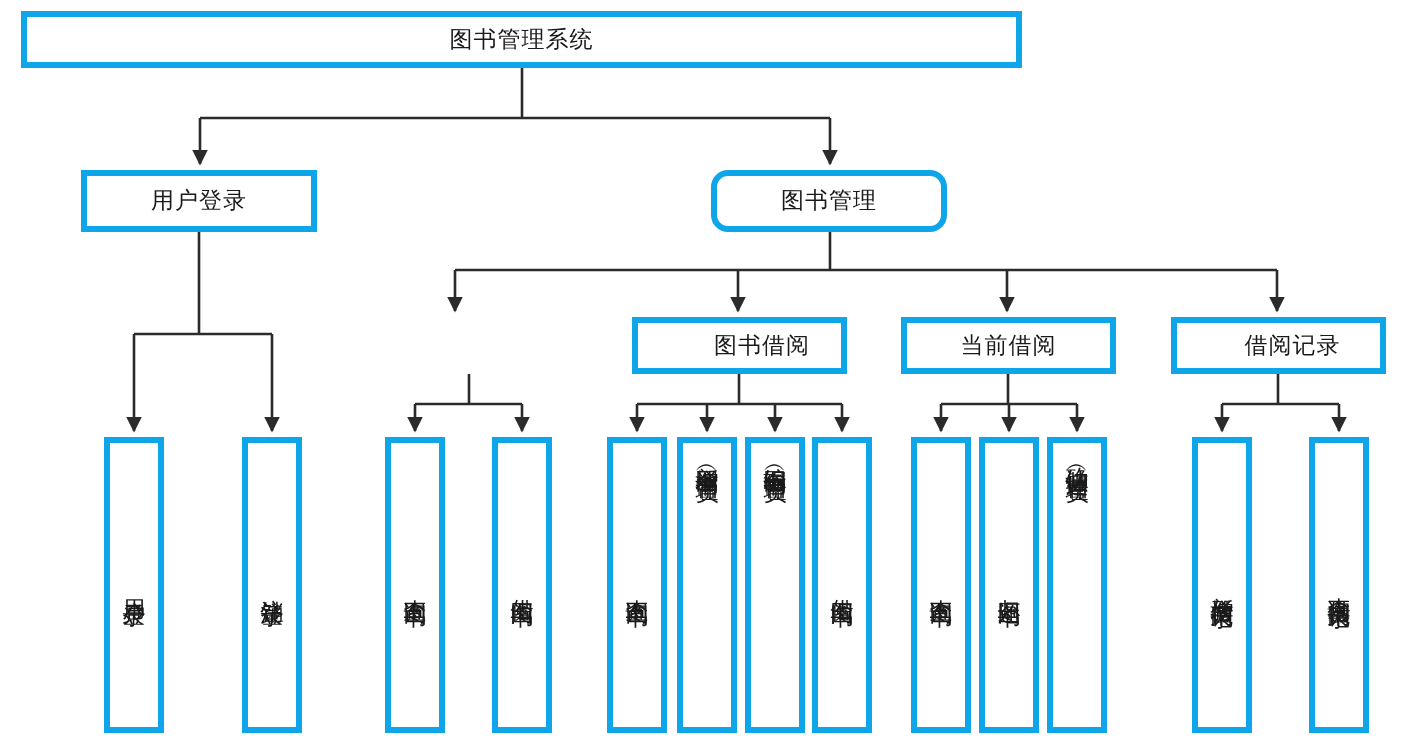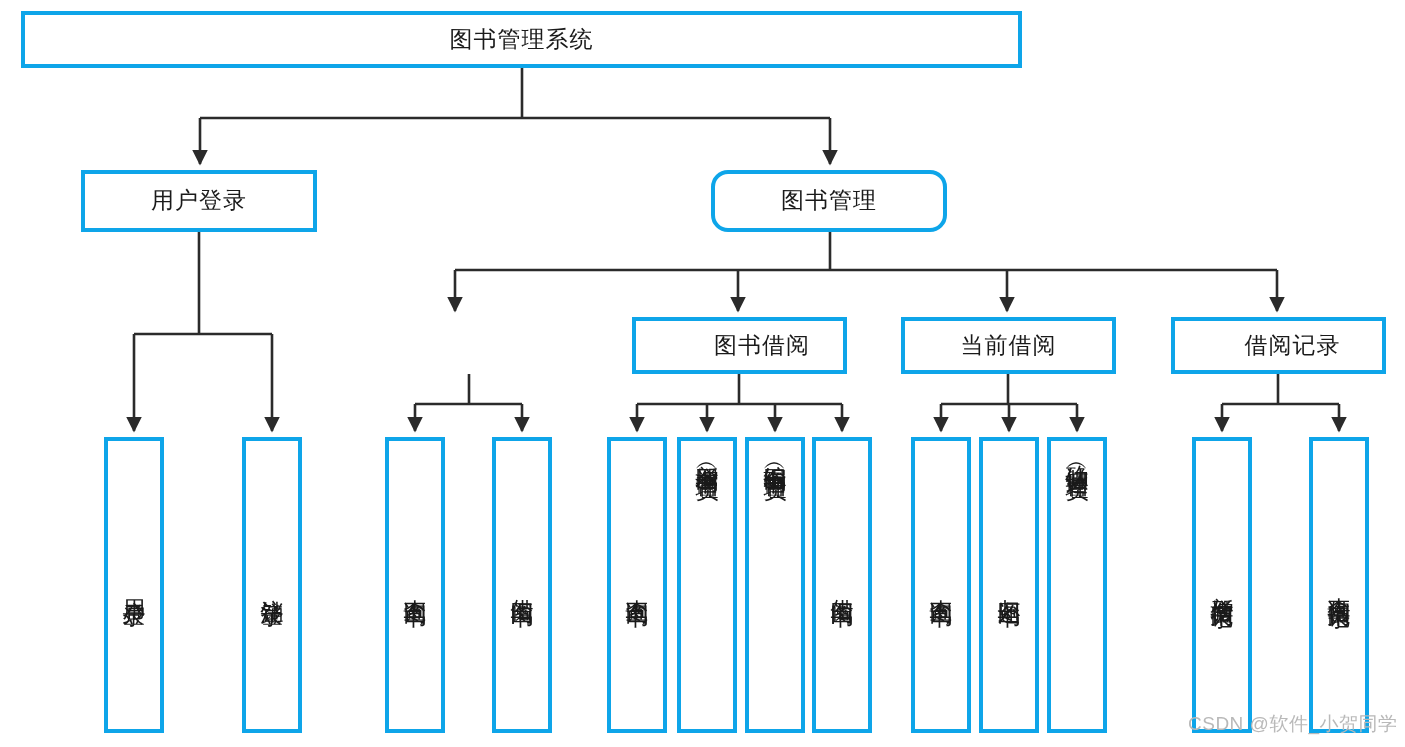--- a/index.html
+++ b/index.html
@@ -20,21 +20,21 @@
   #wires {
     position: absolute;
     left: 0;
     top: 0;
     width: 1405px;
     height: 747px;
   }
   .node {
     position: absolute;
     box-sizing: border-box;
-    border: 4px solid #0ea5e9;
+    border: 6px solid #0ea5e9;
     background: #ffffff;
     display: flex;
     align-items: center;
     justify-content: center;
     color: #1a1a1a;
     z-index: 2;
   }
   .node.h {
     font-size: 23px;
     line-height: 1.1;
@@ -186,15 +186,14 @@
     <span class="label">确认归还（管理员）</span>
   </div>
 
   <div class="node v mid" style="left:1192px; top:437px; width:60px; height:296px;">
     <span class="label">新增借阅记录</span>
   </div>
   <div class="node v mid" style="left:1309px; top:437px; width:60px; height:296px;">
     <span class="label">查询借阅记录</span>
   </div>
 
-  <div class="watermark">CSDN @软件_小贺同学</div>
 
 </div>
 
 </body></html>

